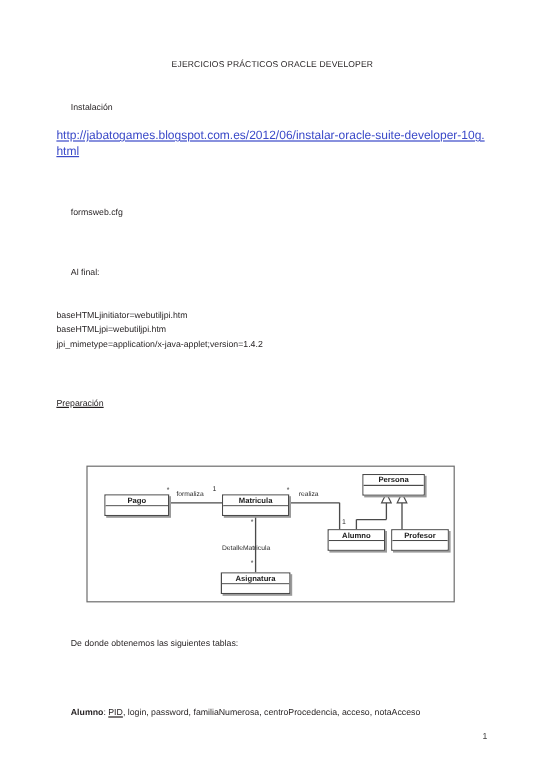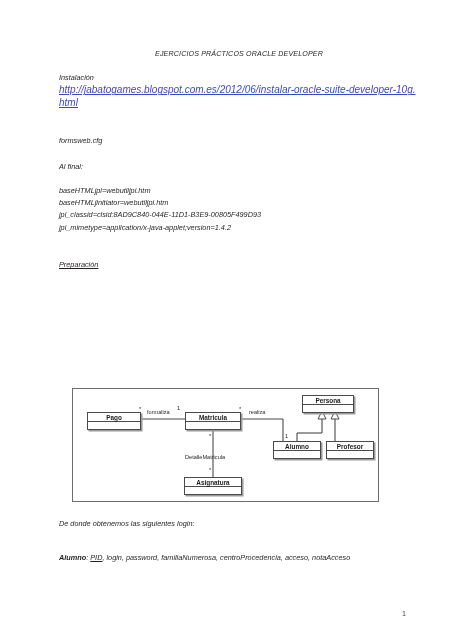--- a/index.html
+++ b/index.html
@@ -17,37 +17,36 @@
   .page {
     position: relative;
     width: 453px;
     height: 640px;
     background: #ffffff;
     box-sizing: border-box;
     padding: 0;
   }
   .content {
     position: absolute;
-    left: 59px;
+    left: 47px;
     top: 0;
     width: 360px;
-    font-style: italic;
   }
   .doc-title {
     text-align: center;
     font-size: 7.1px;
     letter-spacing: 0.15px;
     margin-top: 50px;
     color: #231f20;
   }
   .para {
     font-size: 7.3px;
     line-height: 12.4px;
     color: #231f20;
-    margin: 0;
+    margin: 12px;
   }
   .spacer-lg { height: 14px; }
   .spacer-md { height: 11px; }
   .link {
     color: #3a49c8;
     text-decoration: underline;
     font-size: 10px;
     line-height: 12.4px;
     word-break: break-all;
     display: inline-block;
@@ -56,20 +55,21 @@
     font-size: 7.3px;
     line-height: 12.4px;
     color: #231f20;
     word-break: break-all;
   }
   .heading-underline {
     font-size: 7.3px;
     line-height: 12.4px;
     text-decoration: underline;
     color: #231f20;
+    margin-top: 11px;
   }
   .bold { font-weight: bold; }
   .ul { text-decoration: underline; }
 
   
   .diagram-frame {
     position: absolute;
     left: 72px;
     top: 388px;
     width: 305px;
@@ -148,23 +148,22 @@
     <div class="spacer-md"></div>
 
     <div class="para">formsweb.cfg</div>
 
     <div class="spacer-lg"></div>
 
     <div class="para">Al final:</div>
 
     <div class="spacer-md"></div>
 
+    <div class="mono-line">baseHTMLjinitiator=webutiljpi.htm</div>
     <div class="mono-line">baseHTMLjpi=webutiljpi.htm</div>
-    <div class="mono-line">baseHTMLjinitiator=webutiljpi.htm</div>
-    <div class="mono-line">jpi_classid=clsid:8AD9C840-044E-11D1-B3E9-00805F499D93</div>
     <div class="mono-line">jpi_mimetype=application/x-java-applet;version=1.4.2</div>
 
     <div class="spacer-lg"></div>
     <div class="spacer-md"></div>
 
     <div class="heading-underline">Preparación</div>
 
     <div class="spacer-md"></div>
 
 
@@ -231,21 +230,21 @@
       <span class="mult" style="left:166px; top:17px;">*</span>
       <span class="mult" style="left:212px; top:44px;">1</span>
       <span class="mult" style="left:136px; top:44px;">*</span>
       <span class="mult" style="left:136px; top:78px;">*</span>
 
     </div>
   </div>
 
   <div class="content" style="top:518px;">
 
-    <div class="para">De donde obtenemos las siguientes login:</div>
+    <div class="para">De donde obtenemos las siguientes tablas:</div>
 
     <div class="spacer-md"></div>
 
 
     <div class="spacer-md"></div>
 
     <div class="para">
       <span class="bold">Alumno</span><span>:</span>
       <span class="ul">PID</span><span>, login, password, familiaNumerosa, centroProcedencia, acceso, notaAcceso</span>
     </div>

